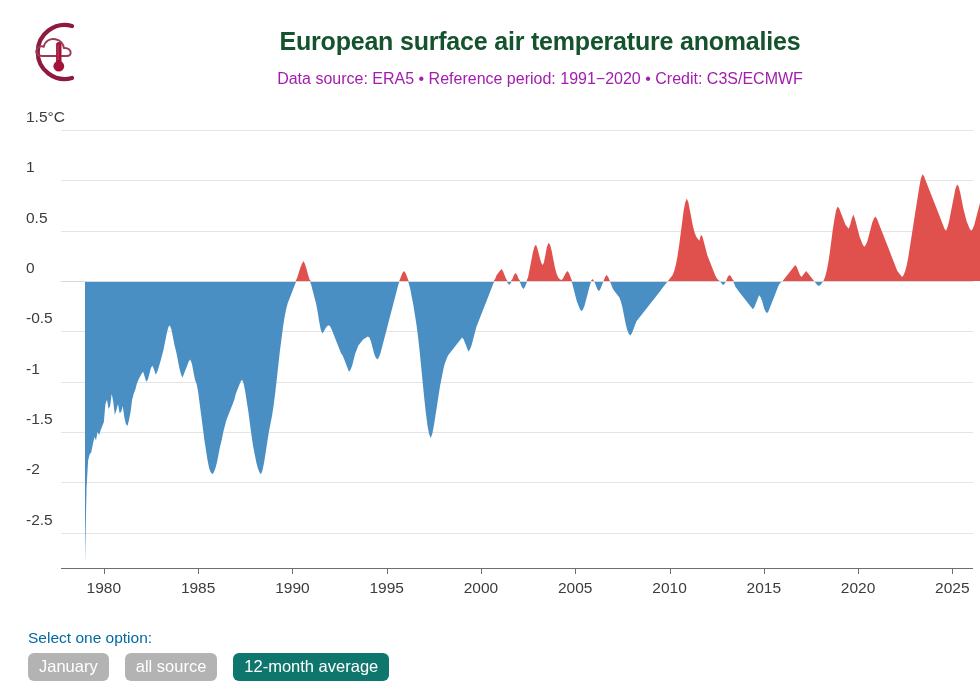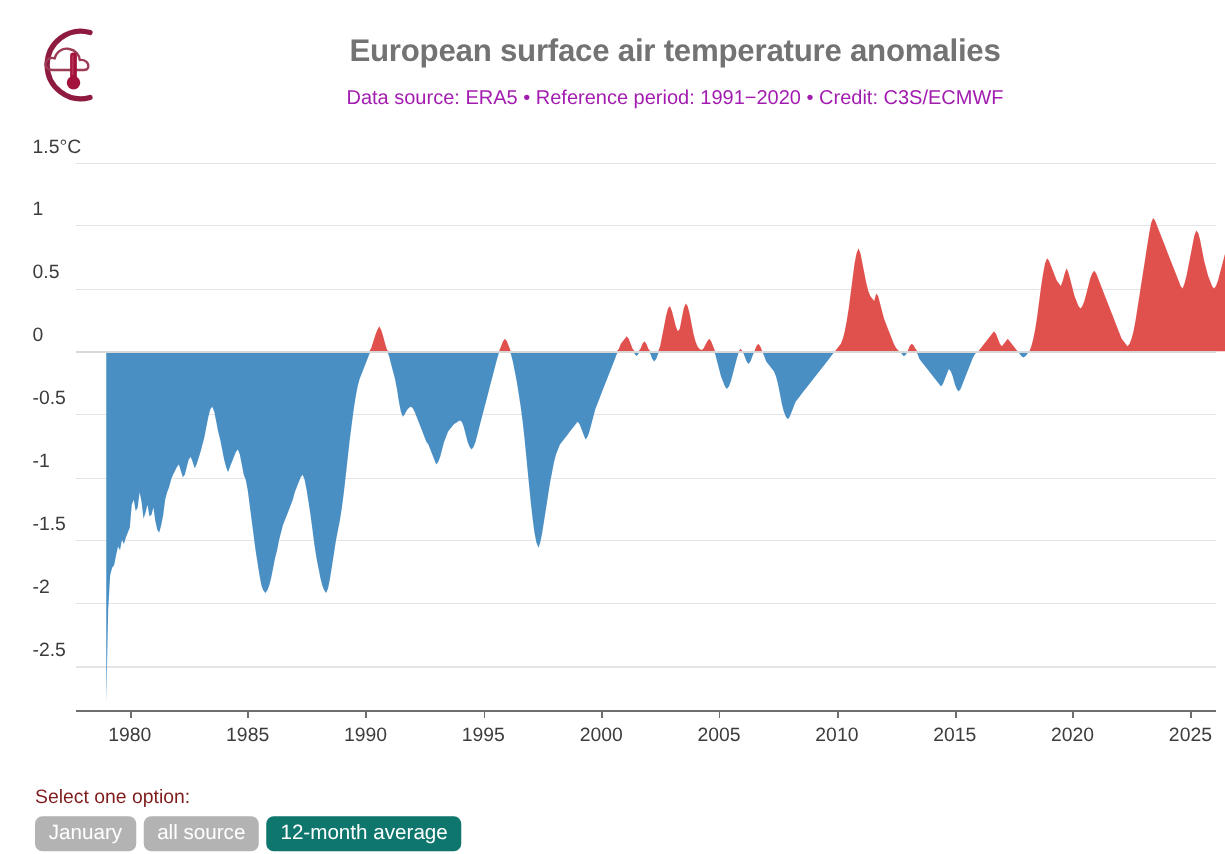--- a/index.html
+++ b/index.html
@@ -31,21 +31,21 @@
     height: 72px;
   }
   #title {
     position: absolute;
     left: 110px;
     top: 27px;
     width: 860px;
     text-align: center;
     font-size: 25px;
     font-weight: bold;
-    color: #737373;
+    color: #14532d;
     letter-spacing: -0.2px;
   }
   #subtitle {
     position: absolute;
     left: 110px;
     top: 70px;
     width: 860px;
     text-align: center;
     font-size: 16px;
     color: #a21caf;
@@ -84,28 +84,28 @@
     left: 0;
     top: 620px;
     width: 980px;
     height: 63px;
   }
   #select-label {
     position: absolute;
     left: 28px;
     top: 9px;
     font-size: 15.5px;
-    color: #7f1d1d;
+    color: #0369a1;
   }
   #option-row {
     position: absolute;
     left: 28px;
     top: 33px;
     display: flex;
-    gap: 6px;
+    gap: 16px;
     align-items: flex-end;
   }
   .opt-btn {
     display: inline-block;
     padding: 3px 11px 4px 11px;
     border-radius: 6px;
     font-size: 16.5px;
     color: #ffffff;
     background: #b3b3b3;
     cursor: pointer;

